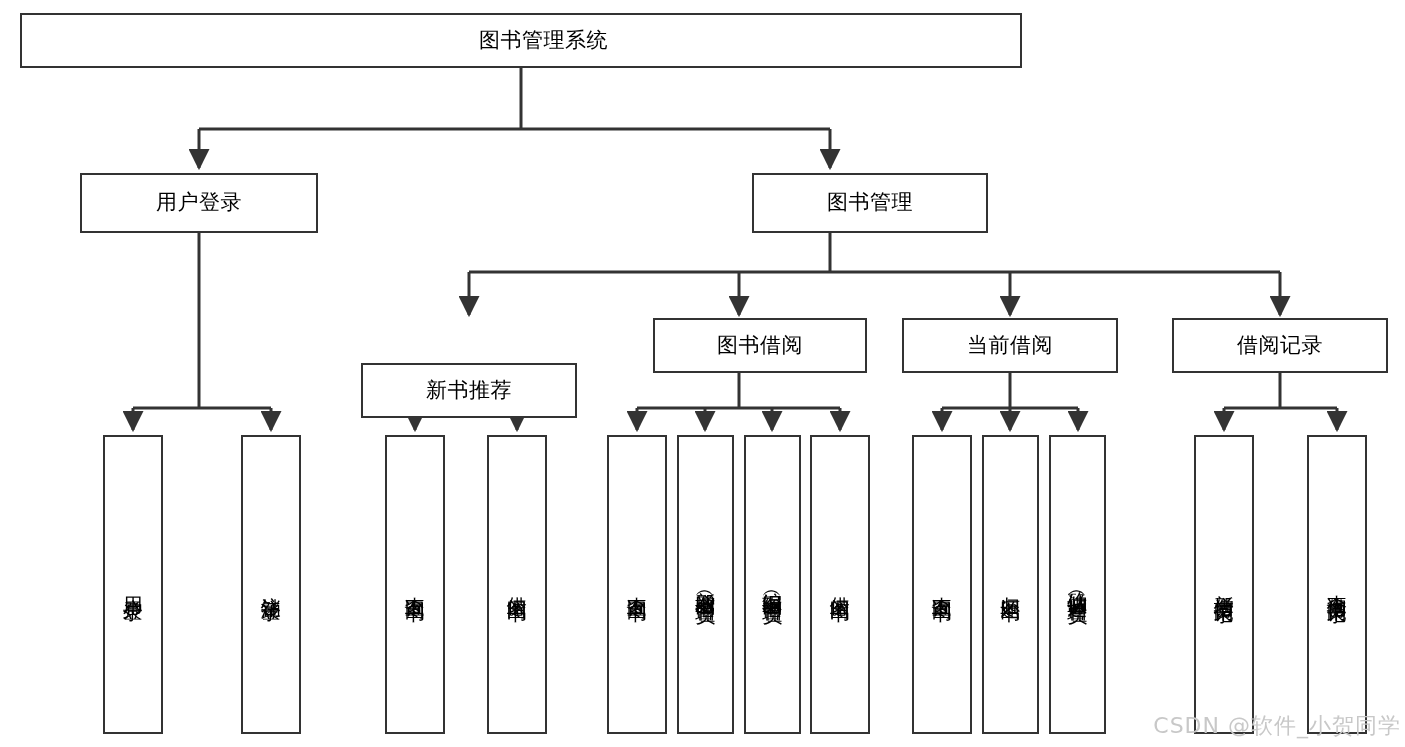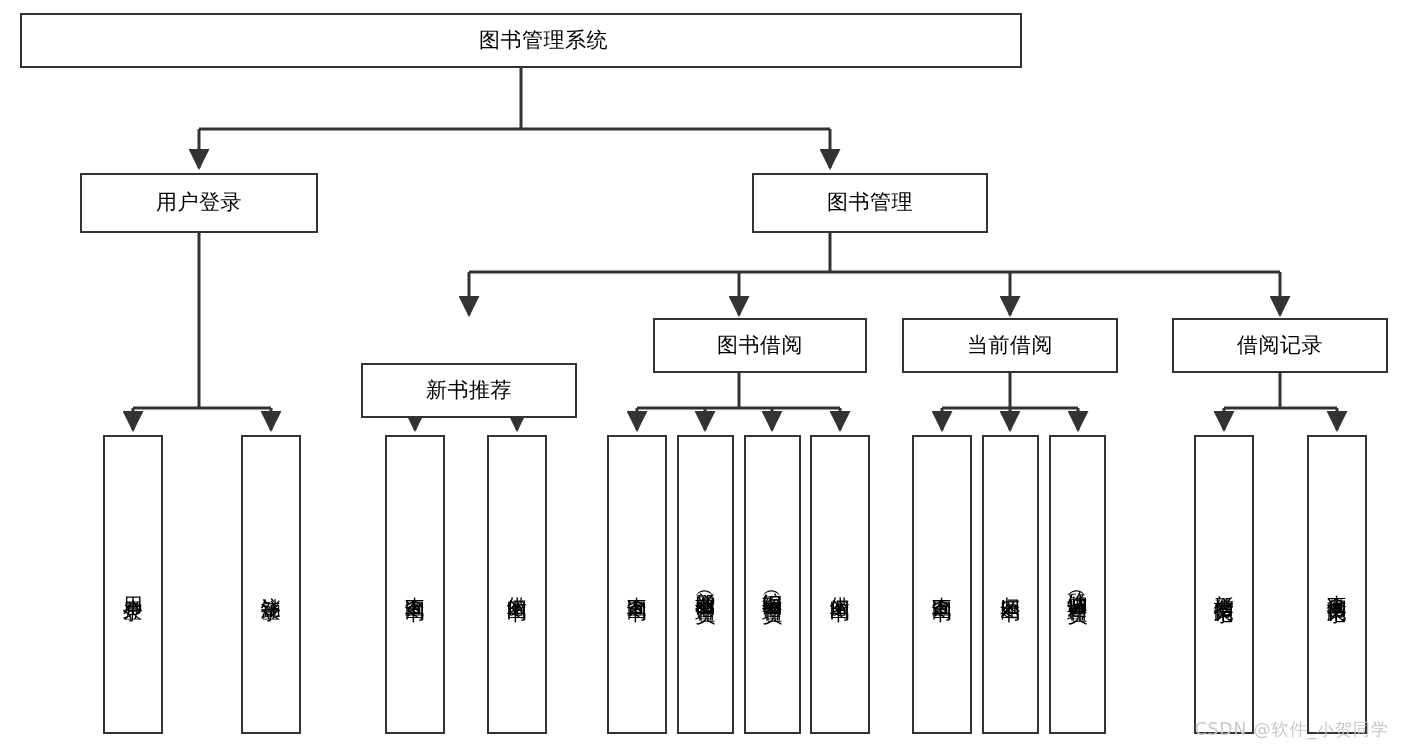--- a/index.html
+++ b/index.html
@@ -50,23 +50,23 @@
     padding: 4px 0;
     white-space: nowrap;
   }
   .node.leaf .txt {
     writing-mode: vertical-rl;
     text-orientation: upright;
     display: block;
   }
   #watermark {
     position: absolute;
-    right: 16px;
+    right: 4px;
     bottom: 6px;
-    font-size: 17px;
+    font-size: 22px;
     color: #c8c8c8;
     letter-spacing: 1px;
     z-index: 5;
     white-space: nowrap;
   }
 </style>
 </head>
 <body>
 
 <div id="canvas">

